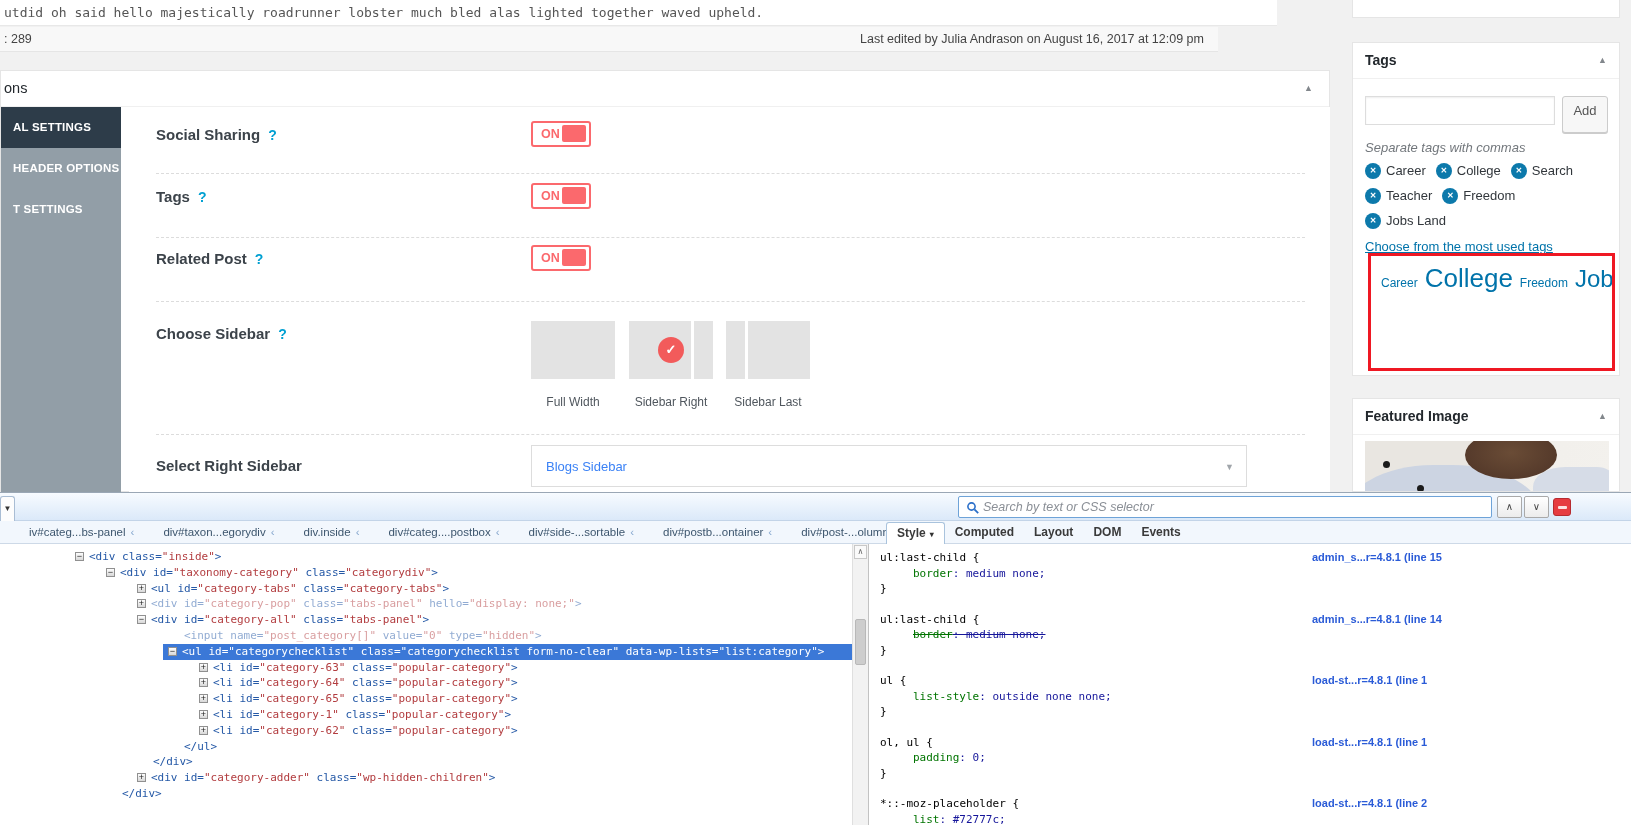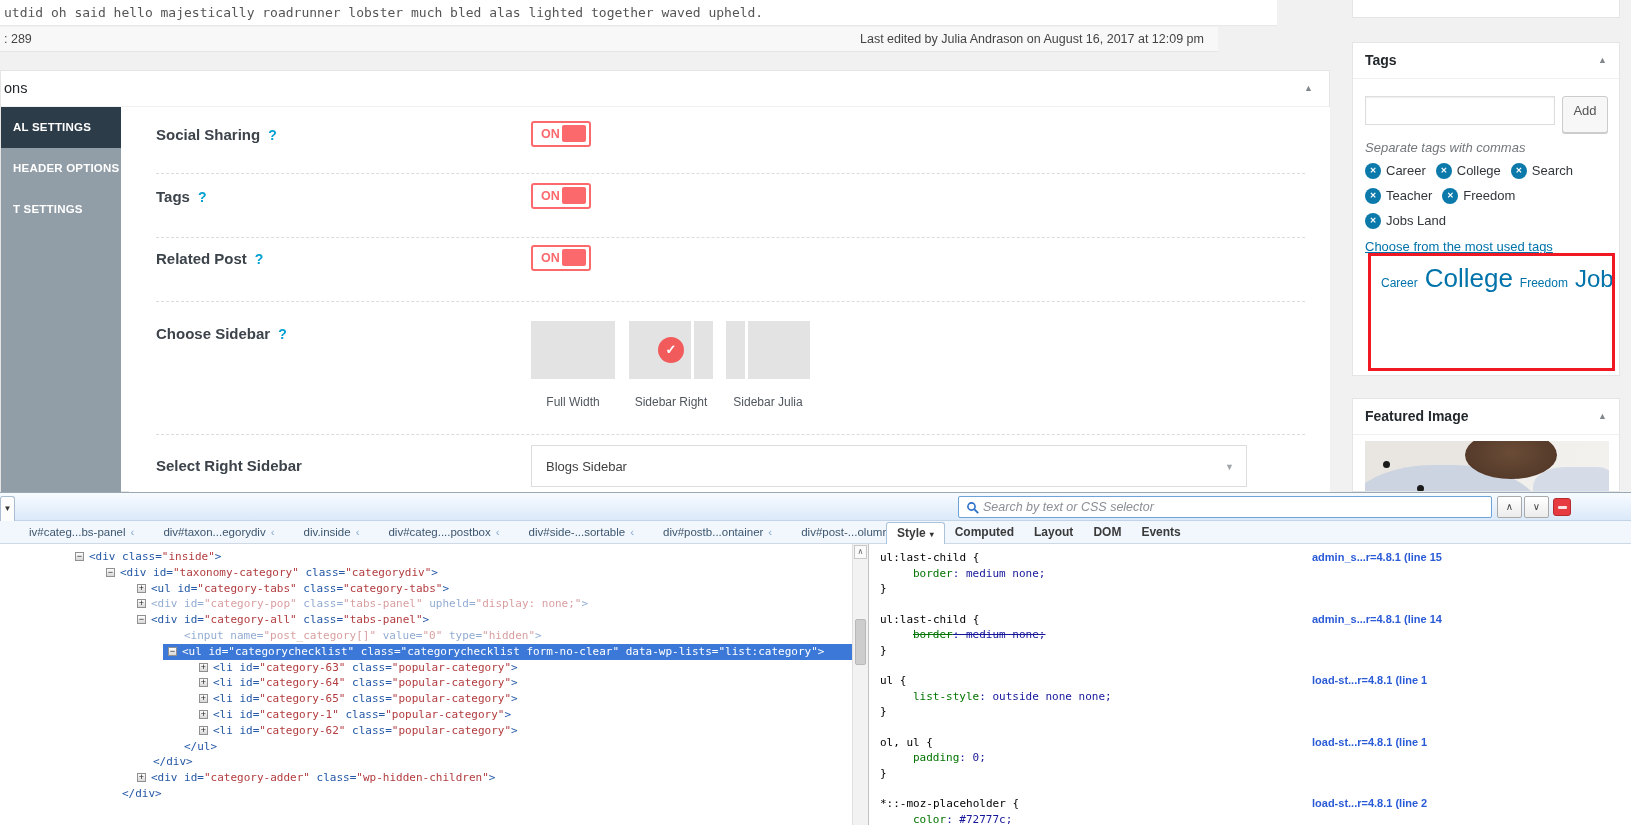--- a/index.html
+++ b/index.html
@@ -33,21 +33,21 @@
   .rowlabel { position:absolute; left:27px; font-size:15px; font-weight:bold; color:#3c434a; white-space:nowrap; }
   .rowlabel .help { color:#00a0d2; margin-left:8px; font-size:14px; cursor:pointer; }
   .toggle { position:absolute; left:402px; width:60px; height:26px; border:2px solid #fb696d; border-radius:3px; background:#fff; cursor:pointer; }
   .toggle .on { position:absolute; left:8px; top:4px; font-size:12.5px; font-weight:bold; color:#fb696d; }
   .toggle .knob { position:absolute; right:3px; top:2px; width:24px; height:17px; background:#fb696d; border-radius:2px; }
   .thumb { position:absolute; top:214px; width:84px; height:58px; background:#e3e3e3; cursor:pointer; }
   .thumb .vline { position:absolute; top:0; width:3px; height:100%; background:#fff; }
   .thumb .badge { position:absolute; left:50%; top:50%; margin:-13px 0 0 -13px; width:26px; height:26px; border-radius:50%; background:#f25b5b; color:#fff; font-size:13px; font-weight:bold; text-align:center; line-height:26px; }
   .thumblabel { position:absolute; top:288px; width:84px; text-align:center; font-size:12px; color:#50575e; }
   .sel-box { position:absolute; left:402px; top:338px; width:716px; height:42px; background:#fff; border:1px solid #ddd; cursor:pointer; }
-  .sel-box .v { position:absolute; left:14px; top:0; line-height:42px; font-size:13px; color:#404040; }
+  .sel-box .v { position:absolute; left:14px; top:0; line-height:42px; font-size:13px; color:#3b82f6; }
   .sel-box .ar { position:absolute; right:12px; top:0; line-height:42px; font-size:9px; color:#a0a5aa; }
 
   
   .topbox { left:1352px; top:-8px; width:268px; height:26px; background:#fff; border:1px solid #e5e5e5; }
   .postbox { background:#fff; border:1px solid #e5e5e5; }
   .tags-panel { left:1352px; top:42px; width:268px; height:334px; }
   .pbh { position:relative; height:36px; border-bottom:1px solid #f0f0f0; }
   .pbh .t { position:absolute; left:12px; top:9px; font-size:14px; font-weight:600; color:#23282d; }
   .pbh .panel-arrow { position:absolute; right:12px; top:12px; }
   .tag-input { position:absolute; left:12px; top:53px; width:190px; height:29px; border:1px solid #ddd; background:#fff; padding:0 6px; font-size:13px; color:#32373c; box-shadow:inset 0 1px 2px rgba(0,0,0,.07); }
@@ -178,21 +178,21 @@
     <div class="thumb" style="left:402px"></div>
     <div class="thumb" style="left:500px">
       <span class="vline" style="left:62px"></span>
       <span class="badge">✓</span>
     </div>
     <div class="thumb" style="left:597px">
       <span class="vline" style="left:19px"></span>
     </div>
     <div class="thumblabel" style="left:402px">Full Width</div>
     <div class="thumblabel" style="left:500px">Sidebar Right</div>
-    <div class="thumblabel" style="left:597px">Sidebar Julia</div>
+    <div class="thumblabel" style="left:597px">Sidebar Last</div>
 
     <div class="rowlabel" style="top:350px">Select Right Sidebar</div>
     <div class="sel-box">
       <span class="v">Blogs Sidebar</span>
       <span class="ar">▼</span>
     </div>
   </div>
 </div>
 
 <div class="abs topbox"></div>
@@ -239,21 +239,21 @@
     <div class="fbred"></div>
   </div>
   <div class="fbrow2">
     <div class="crumbs" id="crumbs"><span class="ci">iv#categ...bs-panel</span><span class="sep">‹</span><span class="ci">div#taxon...egorydiv</span><span class="sep">‹</span><span class="ci">div.inside</span><span class="sep">‹</span><span class="ci">div#categ....postbox</span><span class="sep">‹</span><span class="ci">div#side-...sortable</span><span class="sep">‹</span><span class="ci">div#postb...ontainer</span><span class="sep">‹</span><span class="ci">div#post-...olumns-2</span><span class="sep">‹</span><span class="ci">di</span><span class="more">▸</span></div>
     <div class="styletabs" id="styletabs"><span class="sttab selected">Style<span class="caret">▾</span></span><span class="sttab">Computed</span><span class="sttab">Layout</span><span class="sttab">DOM</span><span class="sttab">Events</span></div>
   </div>
   <div class="tree" id="tree">
       <div class="tline" style="padding-left: 75px;"><span class="expander">−</span><span class="tk">&lt;div class=</span><span class="tv">"inside"</span><span class="tk">&gt;</span></div>
       <div class="tline" style="padding-left: 106px;"><span class="expander">−</span><span class="tk">&lt;div id=</span><span class="tv">"taxonomy-category"</span><span class="tk"> class=</span><span class="tv">"categorydiv"</span><span class="tk">&gt;</span></div>
       <div class="tline" style="padding-left: 137px;"><span class="expander">+</span><span class="tk">&lt;ul id=</span><span class="tv">"category-tabs"</span><span class="tk"> class=</span><span class="tv">"category-tabs"</span><span class="tk">&gt;</span></div>
-      <div class="tline faded" style="padding-left: 137px;"><span class="expander">+</span><span class="tk">&lt;div id=</span><span class="tv">"category-pop"</span><span class="tk"> class=</span><span class="tv">"tabs-panel"</span><span class="tk"> upheld=</span><span class="tv">"display: none;"</span><span class="tk">&gt;</span></div>
+      <div class="tline faded" style="padding-left: 137px;"><span class="expander">+</span><span class="tk">&lt;div id=</span><span class="tv">"category-pop"</span><span class="tk"> class=</span><span class="tv">"tabs-panel"</span><span class="tk"> hello=</span><span class="tv">"display: none;"</span><span class="tk">&gt;</span></div>
       <div class="tline" style="padding-left: 137px;"><span class="expander">−</span><span class="tk">&lt;div id=</span><span class="tv">"category-all"</span><span class="tk"> class=</span><span class="tv">"tabs-panel"</span><span class="tk">&gt;</span></div>
       <div class="tline faded" style="padding-left: 184px;"><span class="tk">&lt;input name=</span><span class="tv">"post_category[]"</span><span class="tk"> value=</span><span class="tv">"0"</span><span class="tk"> type=</span><span class="tv">"hidden"</span><span class="tk">&gt;</span></div>
       <div class="tline selected" style="padding-left: 168px;"><span class="expander">−</span><span class="tk">&lt;ul id=</span><span class="tv">"categorychecklist"</span><span class="tk"> class=</span><span class="tv">"categorychecklist form-no-clear"</span><span class="tk"> data-wp-lists=</span><span class="tv">"list:category"</span><span class="tk">&gt;</span></div>
       <div class="tline" style="padding-left: 199px;"><span class="expander">+</span><span class="tk">&lt;li id=</span><span class="tv">"category-63"</span><span class="tk"> class=</span><span class="tv">"popular-category"</span><span class="tk">&gt;</span></div>
       <div class="tline" style="padding-left: 199px;"><span class="expander">+</span><span class="tk">&lt;li id=</span><span class="tv">"category-64"</span><span class="tk"> class=</span><span class="tv">"popular-category"</span><span class="tk">&gt;</span></div>
       <div class="tline" style="padding-left: 199px;"><span class="expander">+</span><span class="tk">&lt;li id=</span><span class="tv">"category-65"</span><span class="tk"> class=</span><span class="tv">"popular-category"</span><span class="tk">&gt;</span></div>
       <div class="tline" style="padding-left: 199px;"><span class="expander">+</span><span class="tk">&lt;li id=</span><span class="tv">"category-1"</span><span class="tk"> class=</span><span class="tv">"popular-category"</span><span class="tk">&gt;</span></div>
       <div class="tline" style="padding-left: 199px;"><span class="expander">+</span><span class="tk">&lt;li id=</span><span class="tv">"category-62"</span><span class="tk"> class=</span><span class="tv">"popular-category"</span><span class="tk">&gt;</span></div>
       <div class="tline" style="padding-left: 184px;"><span class="tk">&lt;/ul&gt;</span></div>
       <div class="tline" style="padding-left: 153px;"><span class="tk">&lt;/div&gt;</span></div>
@@ -286,16 +286,16 @@
       </div>
       <div class="rule">
         <div class="selector">ol, ul {</div>
         <span class="src">load-st...r=4.8.1 (line 1</span>
         <div class="prop"><span class="pname">padding</span><span class="pval">: 0;</span></div>
         <div class="close">}</div>
       </div>
       <div class="rule">
         <div class="selector">*::-moz-placeholder {</div>
         <span class="src">load-st...r=4.8.1 (line 2</span>
-        <div class="prop"><span class="pname">color</span><span class="pval">: #72777c;</span></div>
+        <div class="prop"><span class="pname">list</span><span class="pval">: #72777c;</span></div>
       </div>
     </div>
 </div>
 
 </body></html>

